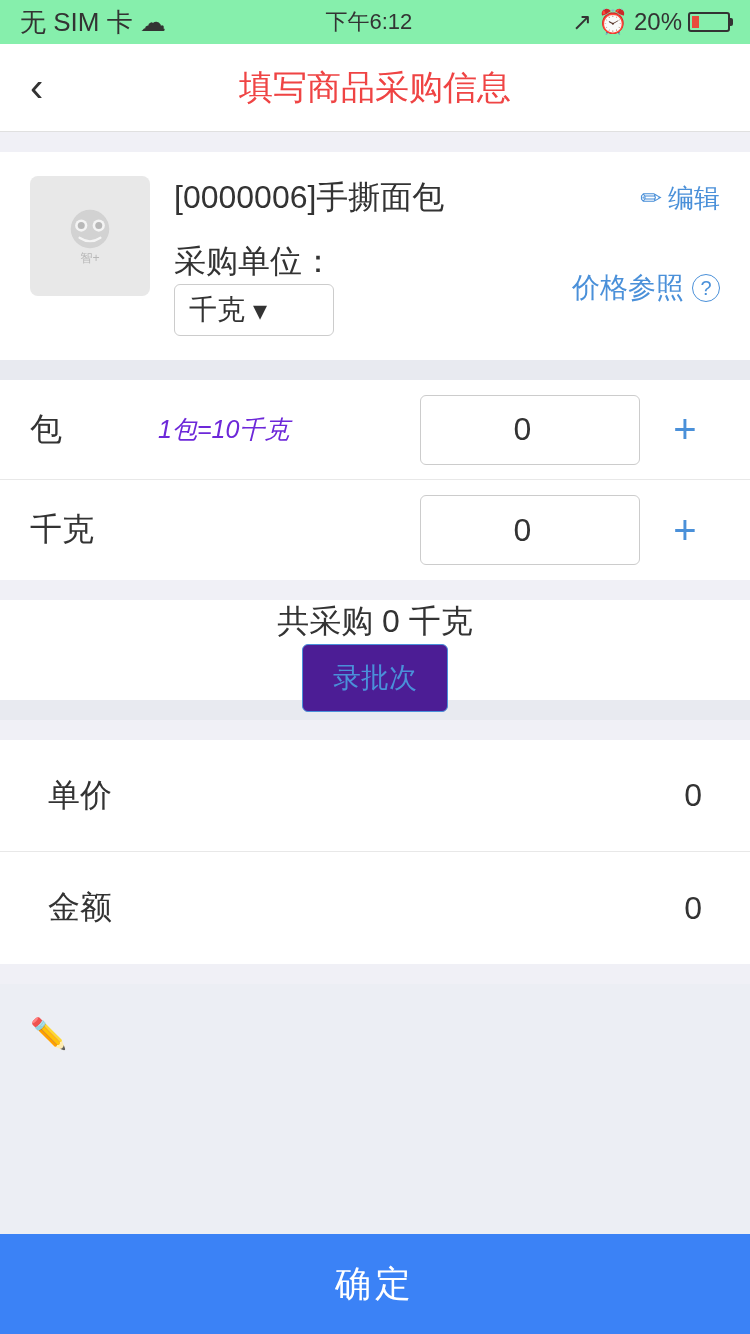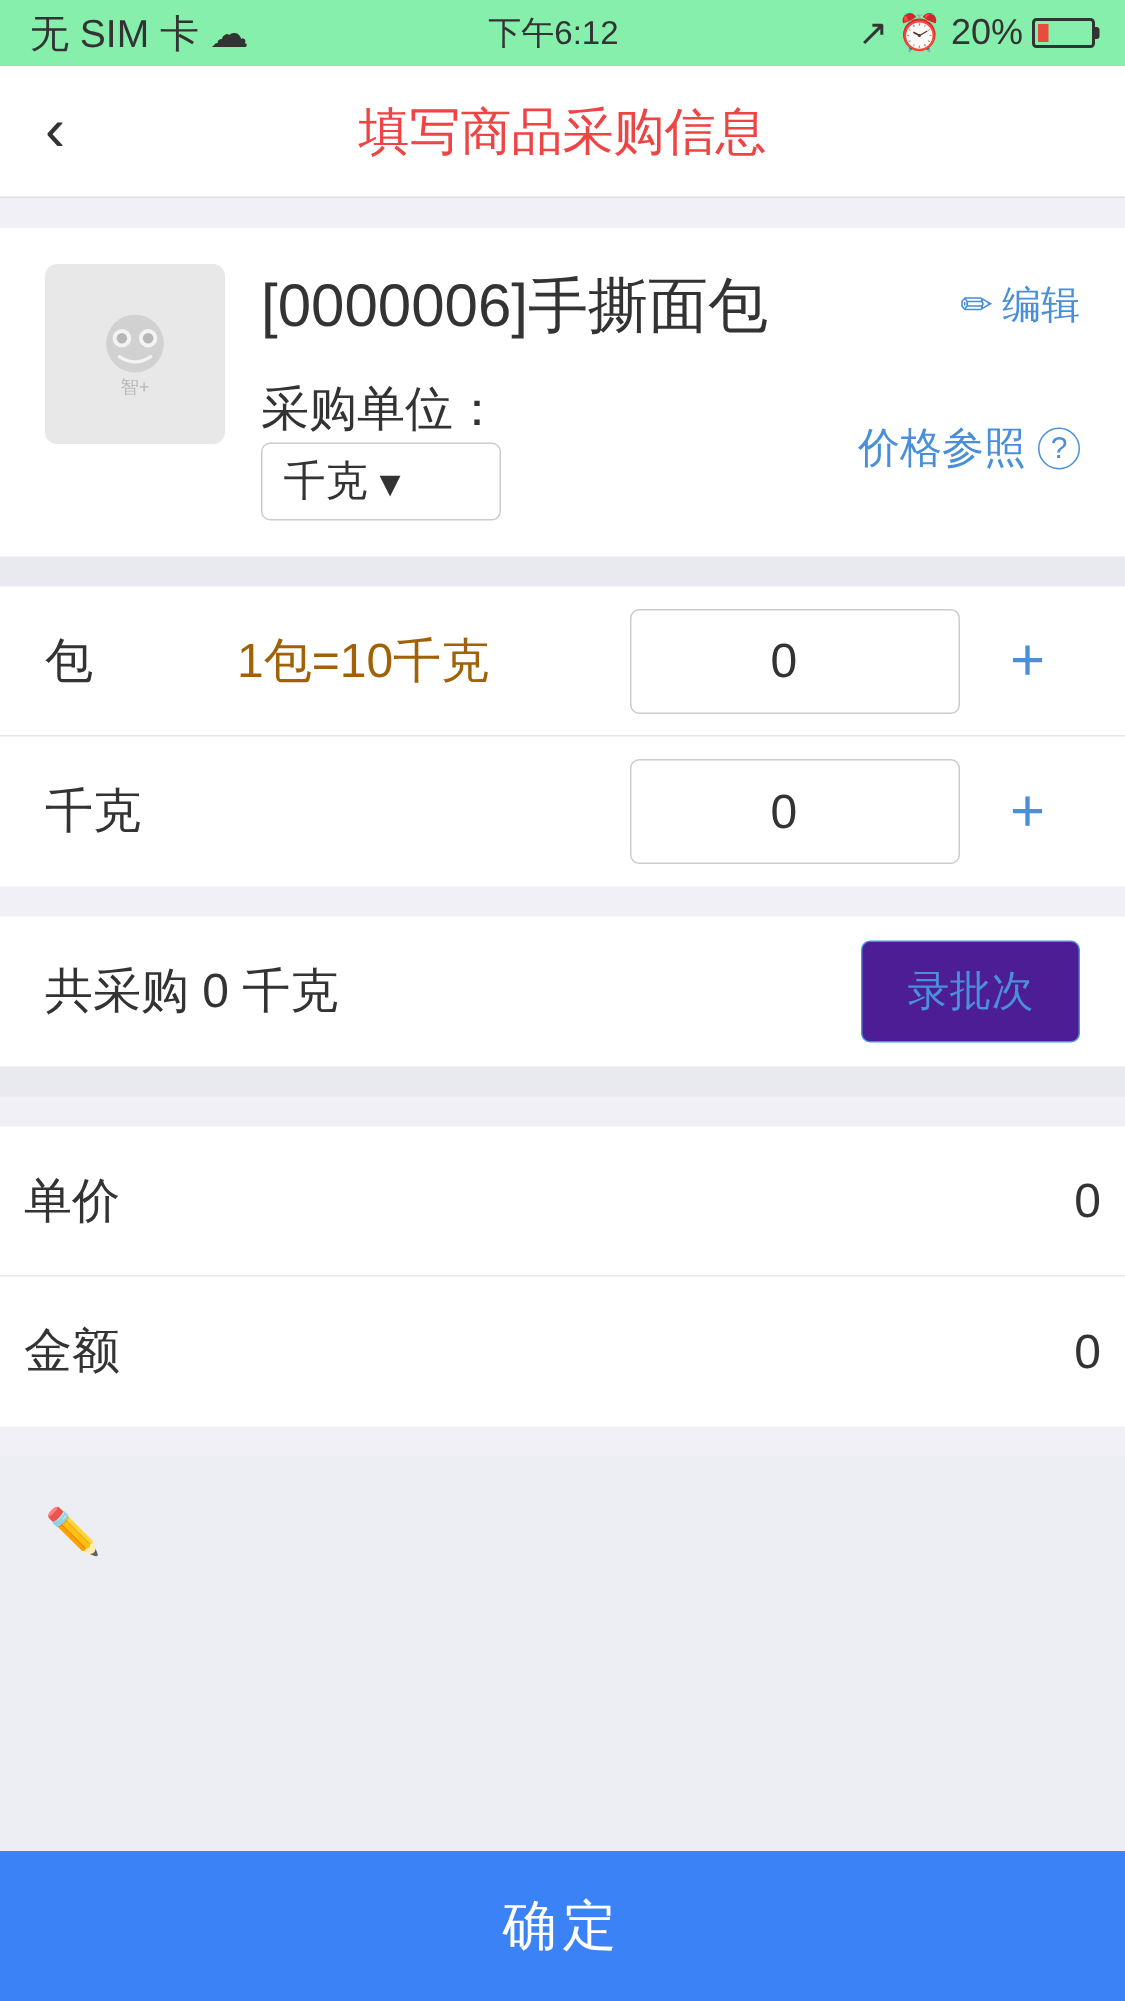--- a/index.html
+++ b/index.html
@@ -91,21 +91,21 @@
     .product-info {
       flex: 1;
     }
     .product-name-row {
       display: flex;
       justify-content: space-between;
       align-items: center;
       margin-bottom: 20px;
     }
     .product-name {
-      font-size: 40px;
+      font-size: 32px;
       color: #333;
       font-weight: 500;
     }
     .edit-btn {
       font-size: 26px;
       color: #4a90d9;
       display: flex;
       align-items: center;
       gap: 6px;
       cursor: pointer;
@@ -153,23 +153,24 @@
       height: 100px;
       border-bottom: 1px solid #e8e8e8;
     }
     .input-row:last-child { border-bottom: none; }
     .input-label {
       font-size: 32px;
       color: #333;
       min-width: 120px;
     }
     .input-sublabel {
-      font-size: 32px;
-      color: #a16207;
+      font-size: 25px;
+      color: #6d28d9;
       margin-left: 8px;
+      font-style: italic;
     }
     .input-spacer { flex: 1; }
     .qty-input {
       width: 220px;
       height: 70px;
       border: 1px solid #ccc;
       border-radius: 6px;
       text-align: center;
       font-size: 32px;
       color: #333;
@@ -191,20 +192,21 @@
 
     
     .summary-row {
       background: #fff;
       display: flex;
       align-items: center;
       justify-content: space-between;
       padding: 0 30px;
       height: 100px;
       margin-top: 20px;
+      flex-direction: column;
     }
     .summary-text {
       font-size: 32px;
       color: #333;
     }
     .batch-btn {
       border: 1.5px solid #4a90d9;
       background: #4c1d95;
       color: #4a90d9;
       font-size: 28px;
@@ -215,22 +217,22 @@
 
     
     .price-section {
       background: #fff;
       margin-top: 20px;
     }
     .price-row {
       display: flex;
       align-items: center;
       justify-content: space-between;
-      padding: 0 16px;
-      height: 100px;
+      padding: 0 48px;
+      height: 112px;
       border-bottom: 1px solid #e8e8e8;
     }
     .price-row:last-child { border-bottom: none; }
     .price-label {
       font-size: 32px;
       color: #333;
     }
     .price-value {
       font-size: 32px;
       color: #333;

